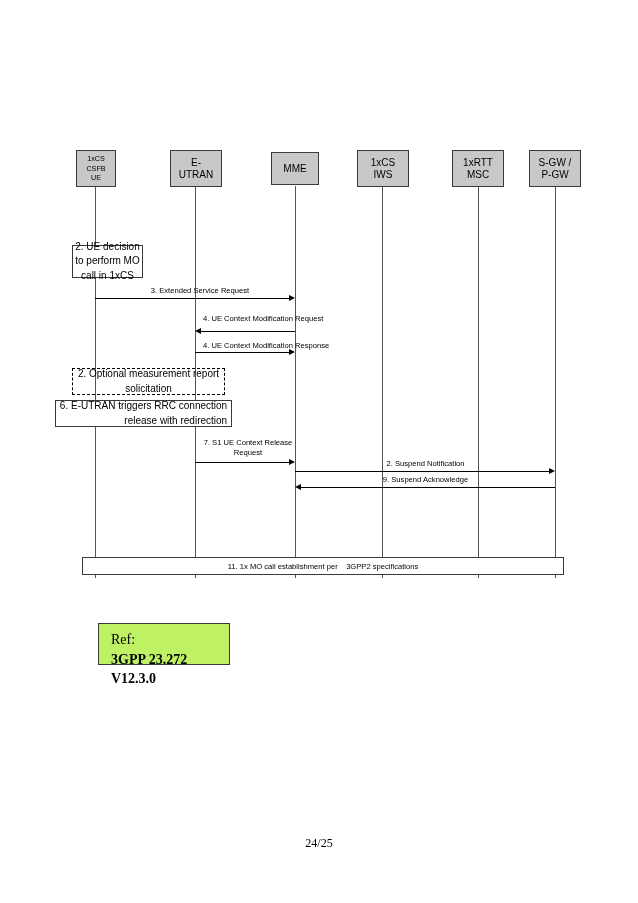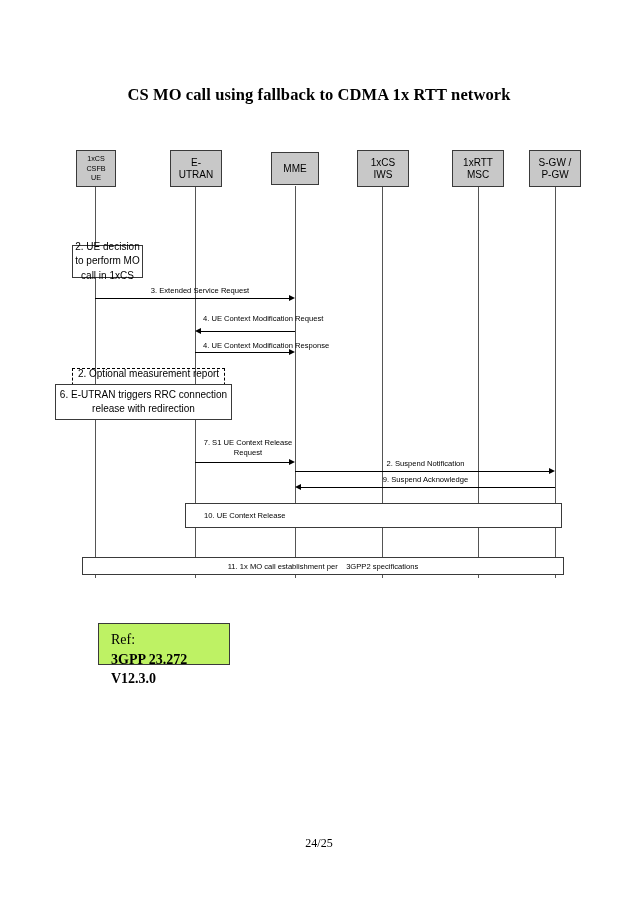--- a/index.html
+++ b/index.html
@@ -150,21 +150,20 @@
     font-family: "Liberation Serif", serif;
     font-size: 12px;
     color: #000;
   }
 </style>
 </head>
 <body>
 
 <div class="page">
 
-  <div class="doc-title">CS MO call using fallback to CDMA 1x RTT network</div>
 
   <div class="diagram">
 
     <div class="lifeline" style="left:95px;  top:186px; height:392px;"></div>
     <div class="lifeline" style="left:195px; top:186px; height:392px;"></div>
     <div class="lifeline" style="left:295px; top:186px; height:392px;"></div>
     <div class="lifeline" style="left:382px; top:186px; height:392px;"></div>
     <div class="lifeline" style="left:478px; top:186px; height:392px;"></div>
     <div class="lifeline" style="left:555px; top:186px; height:392px;"></div>
 
@@ -211,37 +210,36 @@
     <div class="arrow-line" style="left:197px; top:331px; width:98px;"></div>
     <div class="arrow-head left" style="left:195px; top:328px;"></div>
 
     <div class="arrow-label left-al" style="left:203px; top:341px; width:200px;">4. UE Context Modification Response</div>
     <div class="arrow-line" style="left:195px; top:352px; width:98px;"></div>
     <div class="arrow-head right" style="left:289px; top:349px;"></div>
 
     <div class="note-box dashed" style="left:72px; top:368px; width:153px; height:27px;">2. Optional measurement report
 solicitation</div>
 
-    <div class="note-box" style="left:55px; top:384px; width:177px; height:36px;">6. E-UTRAN triggers RRC connection
+    <div class="note-box" style="left:55px; top:400px; width:177px; height:27px;text-align:right;">6. E-UTRAN triggers RRC connection
 release with redirection</div>
 
     <div class="arrow-label" style="left:196px; top:438px; width:104px;">7. S1  UE Context Release
 Request</div>
     <div class="arrow-line" style="left:195px; top:462px; width:98px;"></div>
     <div class="arrow-head right" style="left:289px; top:459px;"></div>
 
     <div class="arrow-label" style="left:296px; top:459px; width:259px;">2. Suspend Notification</div>
     <div class="arrow-line" style="left:295px; top:471px; width:258px;"></div>
     <div class="arrow-head right" style="left:549px; top:468px;"></div>
 
     <div class="arrow-label" style="left:296px; top:475px; width:259px;">9. Suspend Acknowledge</div>
     <div class="arrow-line" style="left:297px; top:487px; width:258px;"></div>
     <div class="arrow-head left" style="left:295px; top:484px;"></div>
 
-    <div class="note-bar left" style="left:185px; top:503px; width:377px; height:25px;">10. UE Context Release</div>
 
     <div class="note-bar center" style="left:82px; top:557px; width:482px; height:18px;">11. 1x MO call establishment per    3GPP2 specifications</div>
 
   </div>
 
   <div class="ref-box" style="left:98px; top:623px; width:132px; height:42px;">
     <div class="ref-label">Ref:</div>
     <div class="ref-value">3GPP 23.272 V12.3.0</div>
   </div>
 

